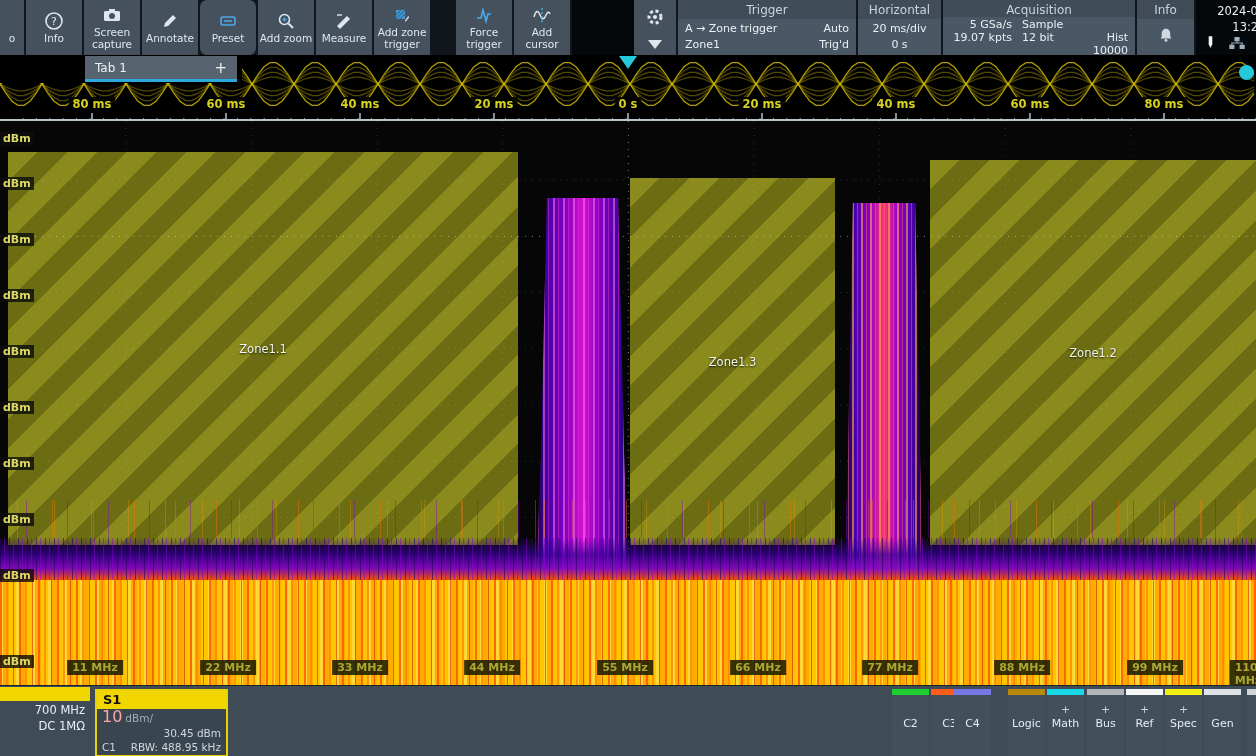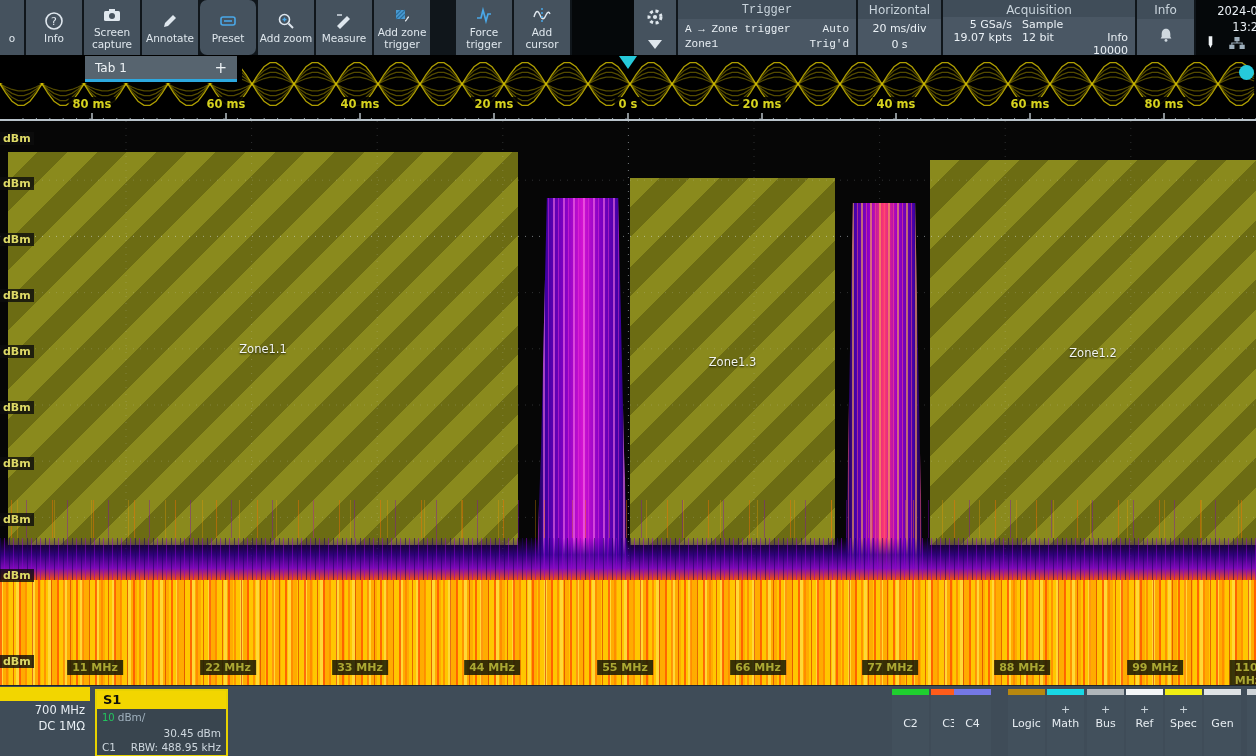--- a/index.html
+++ b/index.html
@@ -90,21 +90,21 @@
 
   
   .bottombar{position:absolute;left:0;top:685px;width:1256px;height:71px;background:#3f4c58;border-top:1px solid #1c242b;}
   .c1-strip{position:absolute;left:0;top:1px;width:90px;height:14px;background:#f2d600;cursor:pointer;}
   .c1-body{position:absolute;left:0;top:16px;width:90px;text-align:right;padding-right:5px;
     color:#e9eff4;font-size:11.5px;line-height:16px;cursor:pointer;}
   .s1-badge{position:absolute;left:95px;top:3px;width:133px;height:68px;border:2px solid #e8d200;
     background:#39454f;cursor:pointer;}
   .s1-head{background:#f2d600;color:#10100a;font-size:13px;font-weight:bold;height:18px;line-height:18px;padding-left:6px;}
   .s1-row{display:flex;justify-content:space-between;padding:0 5px;font-size:10.5px;color:#cfd8df;line-height:14px;}
-  .s1-row .big{font-size:10px;color:#22c55e;}
+  .s1-row .big{font-size:16px;color:#fca5a5;}
   .s1-row .unit{color:#9fb0bd;margin-left:3px;}
   .chan-btn{position:absolute;top:3px;width:37px;height:68px;background:#42505c;cursor:pointer;overflow:hidden;}
   .chan-btn .cbar{height:6px;width:100%;}
   .chan-btn .cplus{text-align:center;font-size:11px;color:#cdd6dd;line-height:14px;height:14px;margin-top:8px;}
   .chan-btn .clbl{text-align:center;font-size:11px;color:#e6ecf1;}
 </style>
 </head>
 <body>
 
 <div class="screen">
@@ -184,21 +184,21 @@
     <div class="tb-settings">
       <span class="ico">
         <svg viewBox="0 0 20 20" width="20" height="20">
             <circle cx="10" cy="10" r="6" fill="none" stroke="#dfe7ed" stroke-width="3" stroke-dasharray="3 2.6"></circle>
             <circle cx="10" cy="10" r="2.1" fill="#dfe7ed"></circle>
           </svg>
       </span>
       <span class="tri-down"></span>
     </div>
 
-    <div class="panel" style="width:178px;font-family:Liberation Mono, monospace;">
+    <div class="panel" style="width:178px;">
       <div class="ttl">Trigger</div>
       <div class="rows">
         <div class="prow">
             <span>A → Zone trigger</span>
             <span>Auto</span>
           </div>
         <div class="prow">
             <span>Zone1</span>
             <span>Trig'd</span>
           </div>
@@ -221,21 +221,21 @@
       <div class="ttl">Acquisition</div>
       <div class="rows">
         <div class="prow">
             <span class="c1">5 GSa/s</span>
             <span class="c2">Sample</span>
             <span class="c3"></span>
           </div>
         <div class="prow">
             <span class="c1">19.07 kpts</span>
             <span class="c2">12 bit</span>
-            <span class="c3">Info 10000</span>
+            <span class="c3">Hist 10000</span>
           </div>
       </div>
     </div>
 
     <div class="panel info-panel" style="width:57px;">
       <div class="ttl">Info</div>
       <div class="rows">
         <span class="ico">
           <svg viewBox="0 0 20 20" width="18" height="18">
               <path d="M10 3 C6.5 3 5.2 6 5.2 9 L5.2 12 L4 14 L16 14 L14.8 12 L14.8 9 C14.8 6 13.5 3 10 3 Z" fill="#cfd8df"></path>

